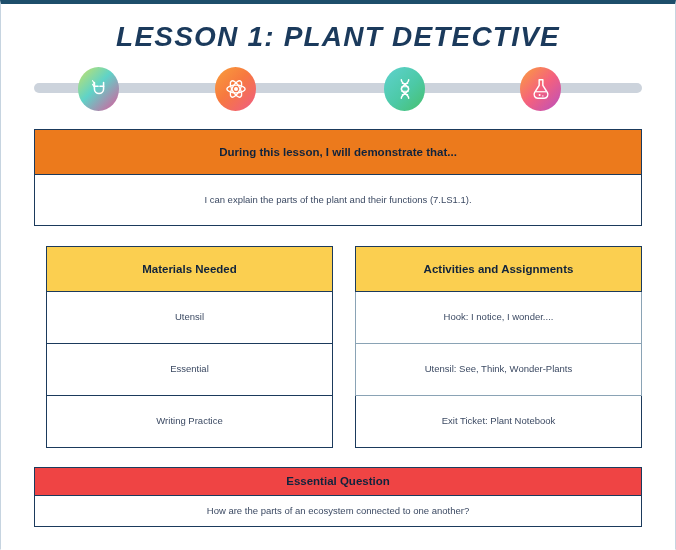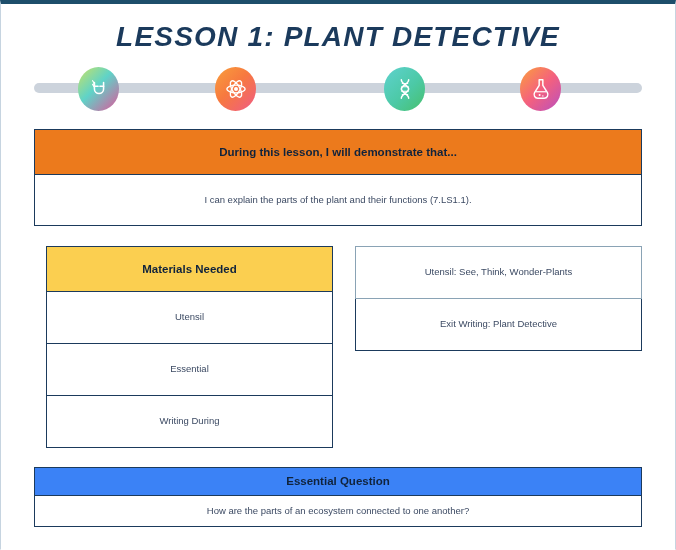--- a/index.html
+++ b/index.html
@@ -88,21 +88,21 @@
     padding: 0 6px;
   }
   .hdr {
     font-size: 11.5px;
     font-weight: bold;
     color: #10233c;
     height: 44px;
   }
   .hdr-orange { background: #ec7a1c; }
   .hdr-yellow { background: #fbcf50; }
-  .hdr-teal   { background: #3b82f6; height: 27px; }
+  .hdr-teal   { background: #ef4444; height: 27px; }
   .cell {
     font-size: 9.5px;
     color: #3c4a63;
     background: #ffffff;
     height: 50px;
     line-height: 1.3;
   }
   .cell-tall { height: 51px; }
   .cell-short { height: 30px; }
 
@@ -185,33 +185,39 @@
             <tr>
           <th class="hdr hdr-yellow">Materials Needed</th>
         </tr>
         <tr>
               <td class="cell cell-tall">Utensil</td>
             </tr>
         <tr>
               <td class="cell cell-tall">Essential</td>
             </tr>
         <tr>
-              <td class="cell cell-tall">Writing During</td>
+              <td class="cell cell-tall">Writing Practice</td>
             </tr>
       </tbody>
         </table>
     </div>
     <div>
       <table class="tbl tbl-right">
         <tbody>
+            <tr>
+          <th class="hdr hdr-yellow">Activities and Assignments</th>
+        </tr>
+        <tr>
+              <td class="cell cell-tall soft">Hook: I notice, I wonder....</td>
+            </tr>
         <tr>
               <td class="cell cell-tall soft">Utensil: See, Think, Wonder-Plants</td>
             </tr>
         <tr>
-              <td class="cell cell-tall">Exit Writing: Plant Detective</td>
+              <td class="cell cell-tall">Exit Ticket: Plant Notebook</td>
             </tr>
       </tbody>
         </table>
     </div>
   </div>
 
   <div class="block section-gap-3">
     <table class="tbl">
       <tbody>
           <tr>

